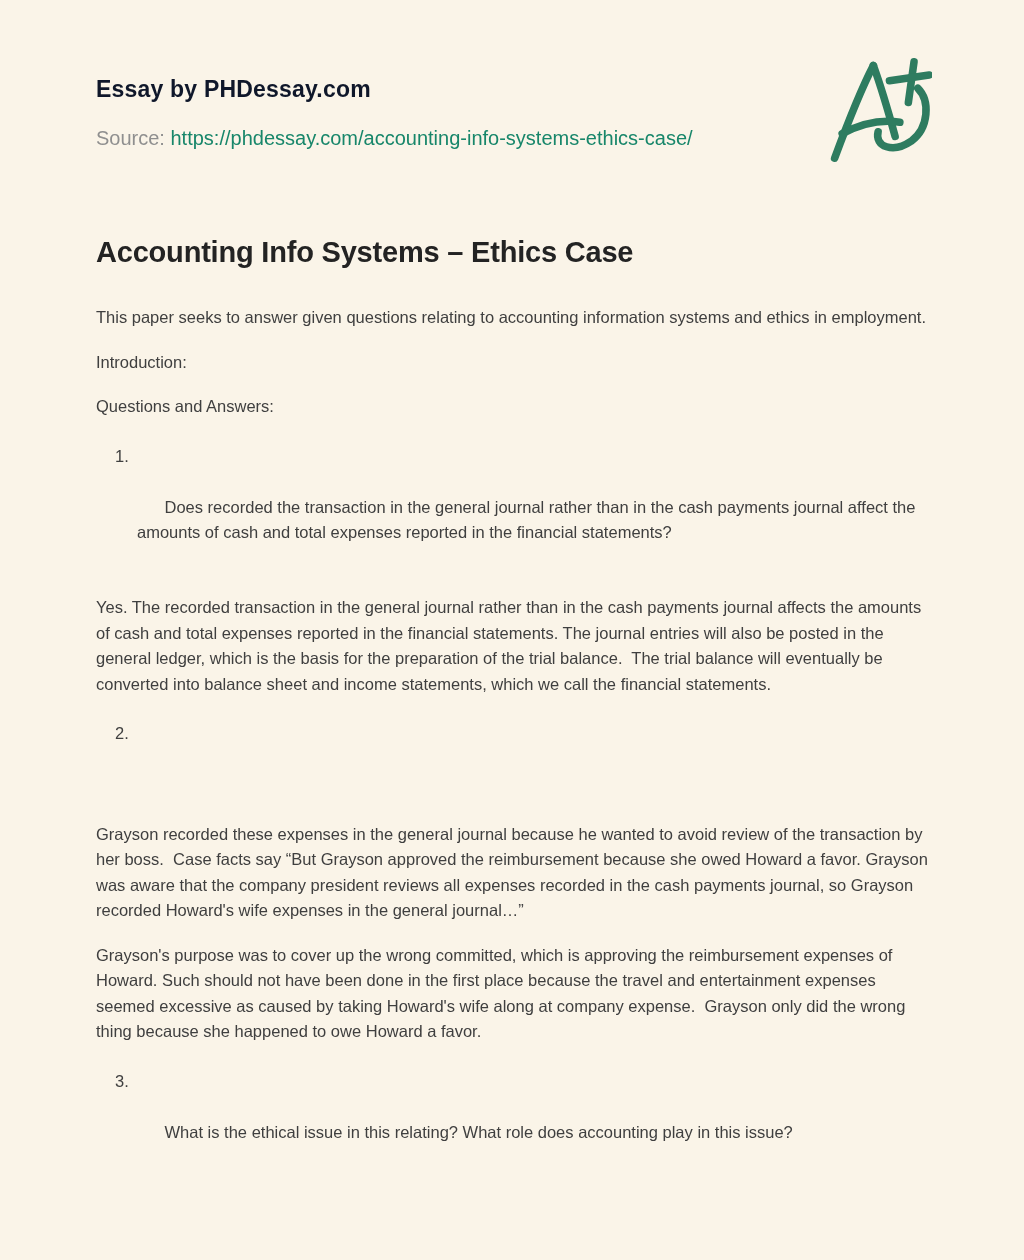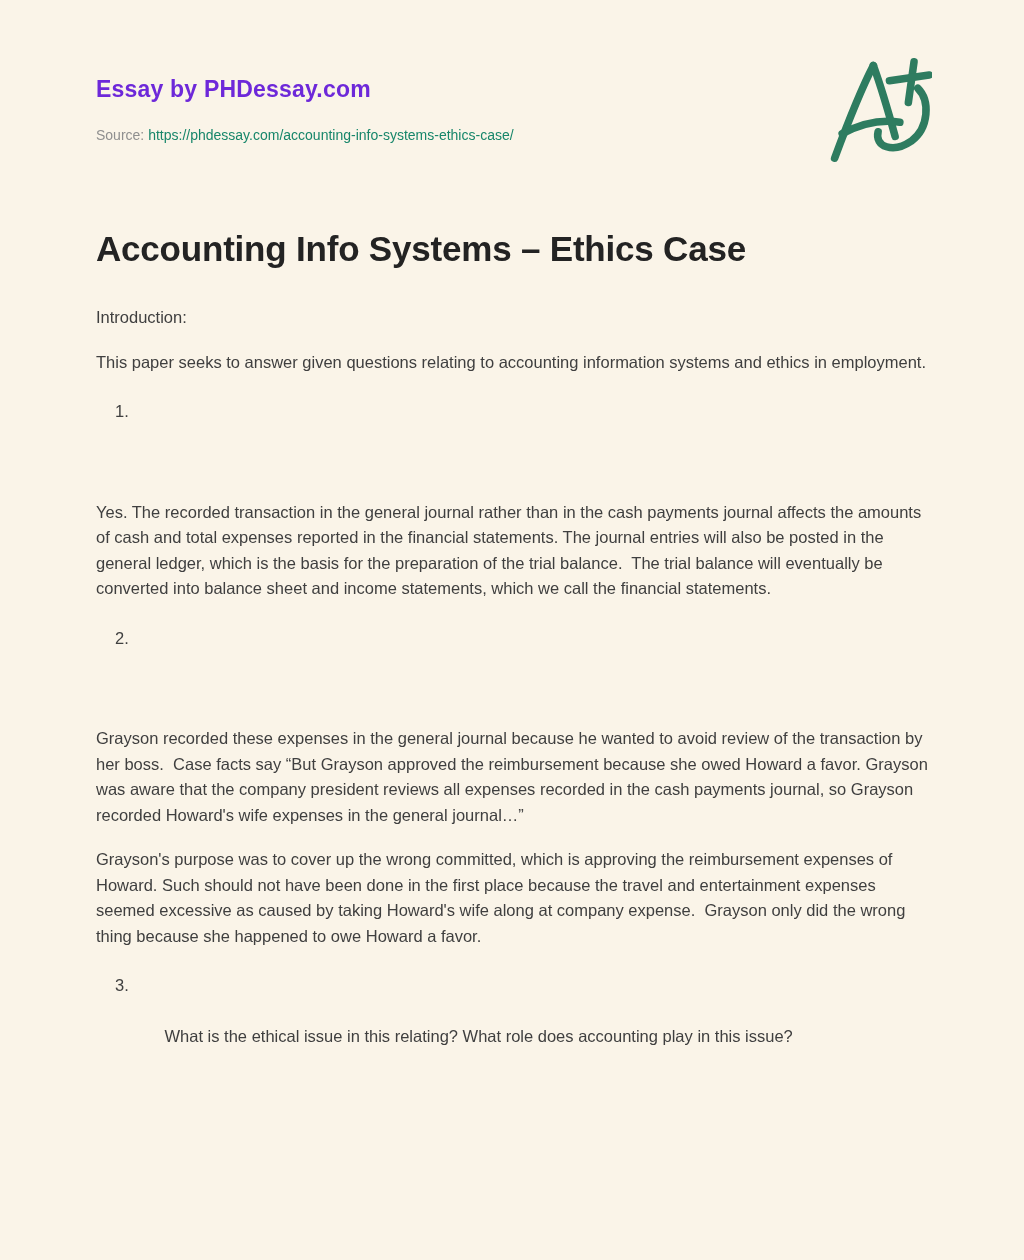--- a/index.html
+++ b/index.html
@@ -13,42 +13,42 @@
     position: relative;
   }
   .page {
     padding: 76px 96px 60px 96px;
     position: relative;
     width: 1024px;
   }
   .site-title {
     font-size: 23px;
     font-weight: 700;
-    color: #6d28d9;
+    color: #0f172a;
     letter-spacing: 0.2px;
   }
   .source-line {
     margin-top: 24px;
-    font-size: 14px;
+    font-size: 20px;
     color: #8f8f8f;
   }
   .source-line a {
     color: #17866a;
     text-decoration: none;
   }
   .logo {
     position: absolute;
     top: 52px;
     right: 92px;
     width: 104px;
     height: 116px;
   }
   h1.doc-title {
     margin-top: 86px;
-    font-size: 35px;
+    font-size: 29px;
     font-weight: 700;
     color: #232323;
     letter-spacing: -0.2px;
   }
   .doc-body { margin-top: 36px; }
   .para {
     font-size: 16.5px;
     line-height: 25.5px;
     margin-top: 19px;
     white-space: pre-wrap;
@@ -88,27 +88,29 @@
     <path d="M48 13 C57 38 65 66 71 88"></path>
     <path d="M15 85 C38 73 58 70 76 73"></path>
     <path d="M95 37 C108 50 107 79 88 93 C69 106 49 99 53 83"></path>
     <path d="M91 9 L85 52"></path>
     <path d="M65 29 L107 23"></path>
   </svg>
 
   <h1 class="doc-title">Accounting Info Systems – Ethics Case</h1>
 
   <div class="doc-body" id="doc-body">
+    <p class="para">This paper seeks to answer given questions relating to accounting information systems and ethics in employment.</p>
+
     <p class="para">Introduction:</p>
 
-    <p class="para">This paper seeks to answer given questions relating to accounting information systems and ethics in employment.</p>
-
+    <p class="para">Questions and Answers:</p>
 
     <div class="list-item">
       <span class="num">1.</span>
+      <span class="li-text">Does recorded the transaction in the general journal rather than in the cash payments journal affect the amounts of cash and total expenses reported in the financial statements?</span>
     </div>
 
     <p class="para">Yes. The recorded transaction in the general journal rather than in the cash payments journal affects the amounts of cash and total expenses reported in the financial statements. The journal entries will also be posted in the general ledger, which is the basis for the preparation of the trial balance.  The trial balance will eventually be converted into balance sheet and income statements, which we call the financial statements.</p>
 
 
     <div class="list-item">
       <span class="num">2.</span>
     </div>
 
     <p class="para">Grayson recorded these expenses in the general journal because he wanted to avoid review of the transaction by her boss.  Case facts say “But Grayson approved the reimbursement because she owed Howard a favor. Grayson was aware that the company president reviews all expenses recorded in the cash payments journal, so Grayson recorded Howard's wife expenses in the general journal…”</p>

